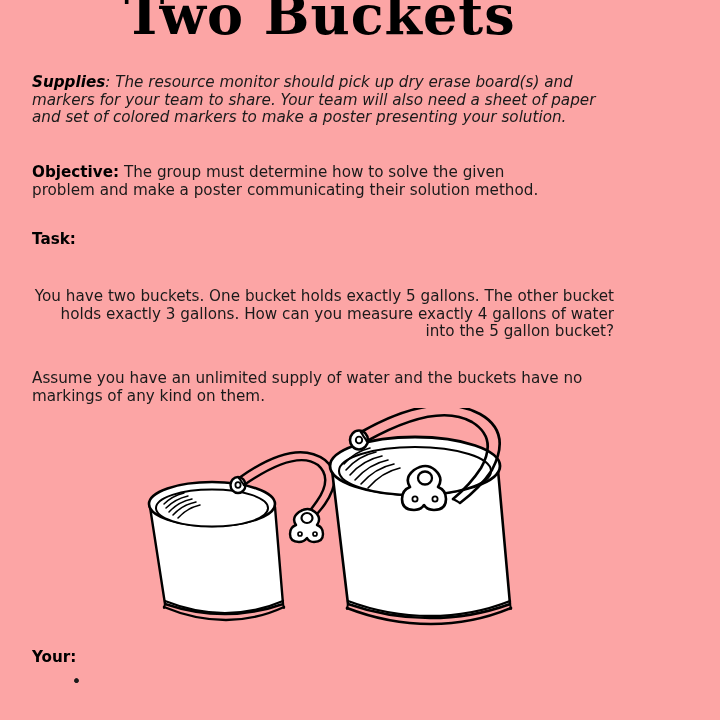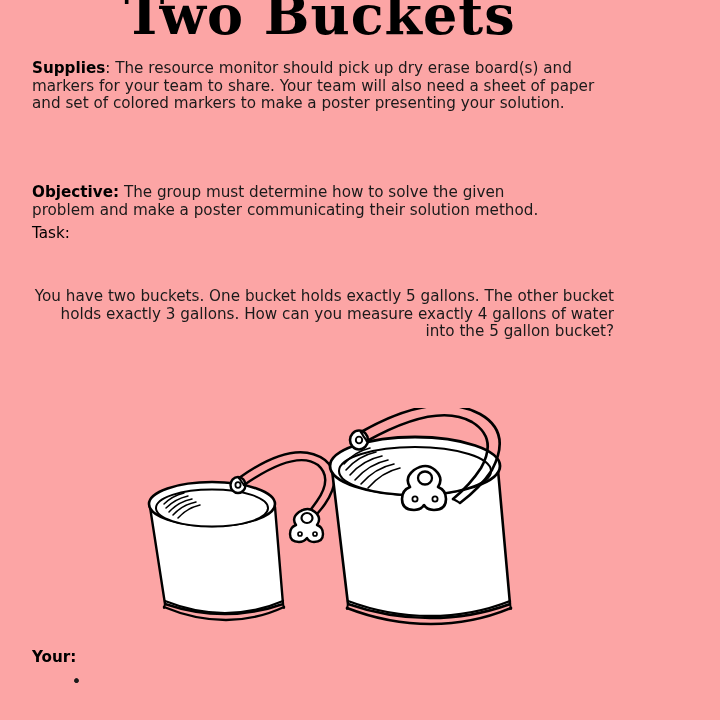--- a/index.html
+++ b/index.html
@@ -49,23 +49,23 @@
     font-size: 15.2px;
     line-height: 1.16;
     color: #1a1a1a;
     text-align: left;
   }
   .body-block b {
     font-weight: 700;
     color: #000000;
   }
 
-  .supplies   { top: 60px;  width: 578px; }
-  .objective  { top: 184px; width: 540px; }
-  .task-head  { top: 225px; font-weight: 400; color: #000; }
+  .supplies   { top: 74px;  width: 578px; font-style: italic; }
+  .objective  { top: 164px; width: 540px; }
+  .task-head  { top: 231px; font-weight: 700; color: #000; }
   .problem    { top: 288px; width: 582px; text-align: right; }
   .assume     { top: 370px; width: 570px; }
   .norms-head { top: 649px; font-weight: 700; color: #000; }
 
   
   .norms-list {
     position: absolute;
     left: 32px;
     top: 671px;
     width: 560px;
@@ -115,20 +115,21 @@
   </div>
 
   <div class="body-block objective">
     <b>Objective:</b><span> </span><span>The group must determine how to solve the given problem and make a poster communicating their solution method.</span>
   </div>
 
   <div class="body-block task-head">Task:</div>
 
   <div class="body-block problem">You have two buckets.  One bucket holds exactly 5 gallons.  The other bucket holds exactly 3 gallons.  How can you measure exactly 4 gallons of water into the 5 gallon bucket?</div>
 
+  <div class="body-block assume">Assume you have an unlimited supply of water and the buckets have no markings of any kind on them.</div>
 
   <div class="buckets">
     <svg viewBox="0 0 420 240" xmlns="http://www.w3.org/2000/svg">
       <g fill="none" stroke="#000000" stroke-width="2.2" stroke-linecap="round" stroke-linejoin="round">
 
         <g>
 
           <path d="M 30 99 L 45 196 Q 75 206 105 206 Q 135 206 163 196 L 155 99 Z" fill="#ffffff" stroke="#000000" stroke-width="2.4"></path>
 
           <path d="M 45 193 Q 75 205 105 205 Q 135 205 163 193" fill="none" stroke="#000000" stroke-width="2.2"></path>

